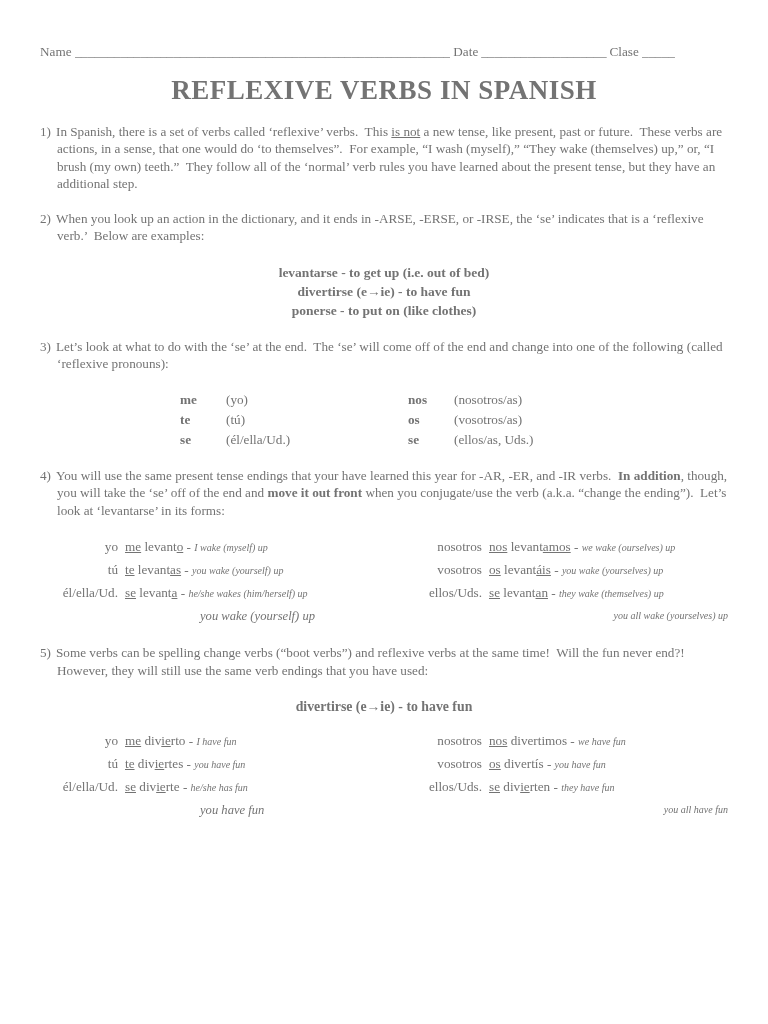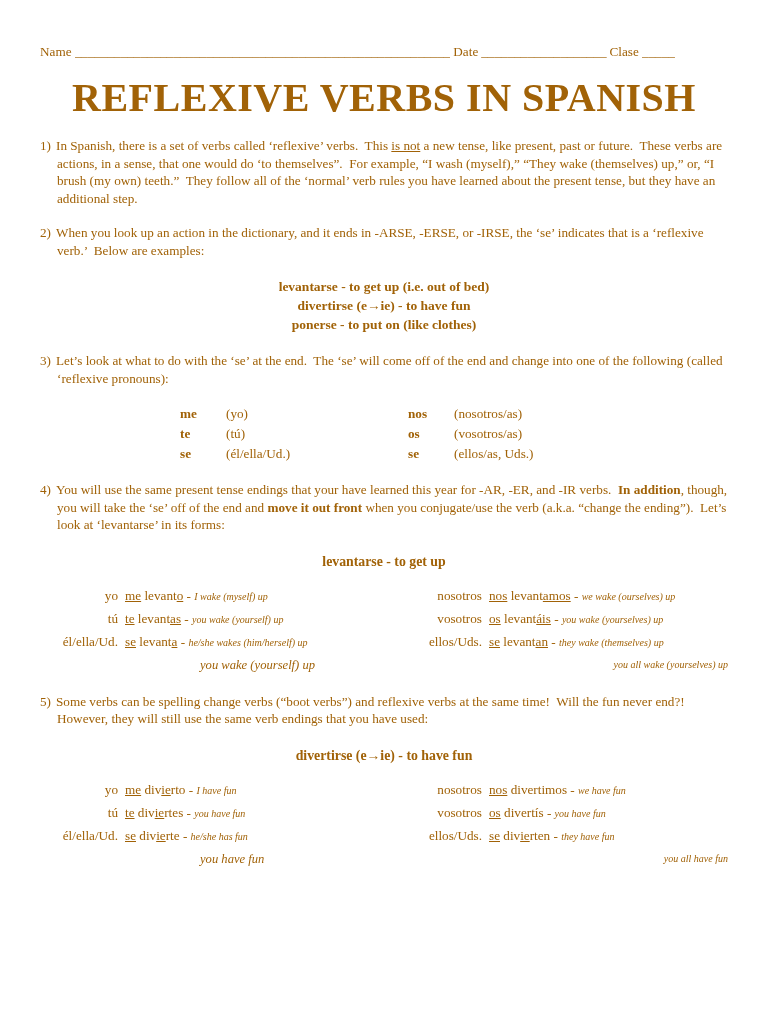--- a/index.html
+++ b/index.html
@@ -1,28 +1,28 @@
 <!DOCTYPE html>
 <html><head>
 <meta charset="utf-8">
 <style>
   * { box-sizing: border-box; }
   html, body { margin: 0; padding: 0; background: #ffffff; }
   .page {
-    width: 768px; height: 1024px; background: #fff; color: #a16207;
+    width: 768px; height: 1024px; background: #fff; color: #737373;
     padding: 44px 40px 0;
     font-family: "Liberation Serif", "DejaVu Serif", serif;
     font-size: 13.2px;
     overflow: hidden;
   }
   .topline { display: flex; white-space: nowrap; align-items: baseline; }
   .topline .lbl { flex: 0 0 auto; }
   .topline .blank { flex: 0 1 auto; margin: 0 3px; overflow: hidden; }
   .title {
-    font-size: 40px; font-weight: bold; text-align: center;
+    font-size: 27px; font-weight: bold; text-align: center;
     margin: 16px 0 10px; line-height: 1.1; letter-spacing: 0.5px;
   }
   .para {
     margin: 17px 0; padding-left: 17px; text-indent: -17px;
     line-height: 17.5px; white-space: pre-wrap;
   }
   .num { padding-right: 5px; }
   .u { text-decoration: underline; }
   .b { font-weight: bold; }
   .it { font-style: italic; }
@@ -82,21 +82,20 @@
       <span class="pron-p">os</span>
       <span>(vosotros/as)</span>
     <span class="pron-p">se</span>
       <span>(él/ella/Ud.)</span>
       <span class="pron-p">se</span>
       <span>(ellos/as, Uds.)</span>
   </div>
 
   <div class="para"><span class="num">4)</span><span>You will use the same present tense endings that your have learned this year for -AR, -ER, and -IR verbs.  </span><span class="b">In addition</span><span>, though, you will take the ‘se’ off of the end and </span><span class="b">move it out front</span><span> when you conjugate/use the verb (a.k.a. “change the ending”).  Let’s look at ‘levantarse’ in its forms:</span></div>
 
-  <div class="conj-head">levantarse - to get up</div>
 
   <div class="conj-table">
     <div class="subj">yo</div>
     <div class="form"><span class="u">me</span><span> levant</span><span class="u">o</span><span> - </span><span class="it">I wake (myself) up</span></div>
     <div class="subj">nosotros</div>
     <div class="form"><span class="u">nos</span><span> levant</span><span class="u">amos</span><span> - </span><span class="it">we wake (ourselves) up</span></div>
 
     <div class="subj">tú</div>
     <div class="form"><span class="u">te</span><span> levant</span><span class="u">as</span><span> - </span><span class="it">you wake (yourself) up</span></div>
     <div class="subj">vosotros</div>

